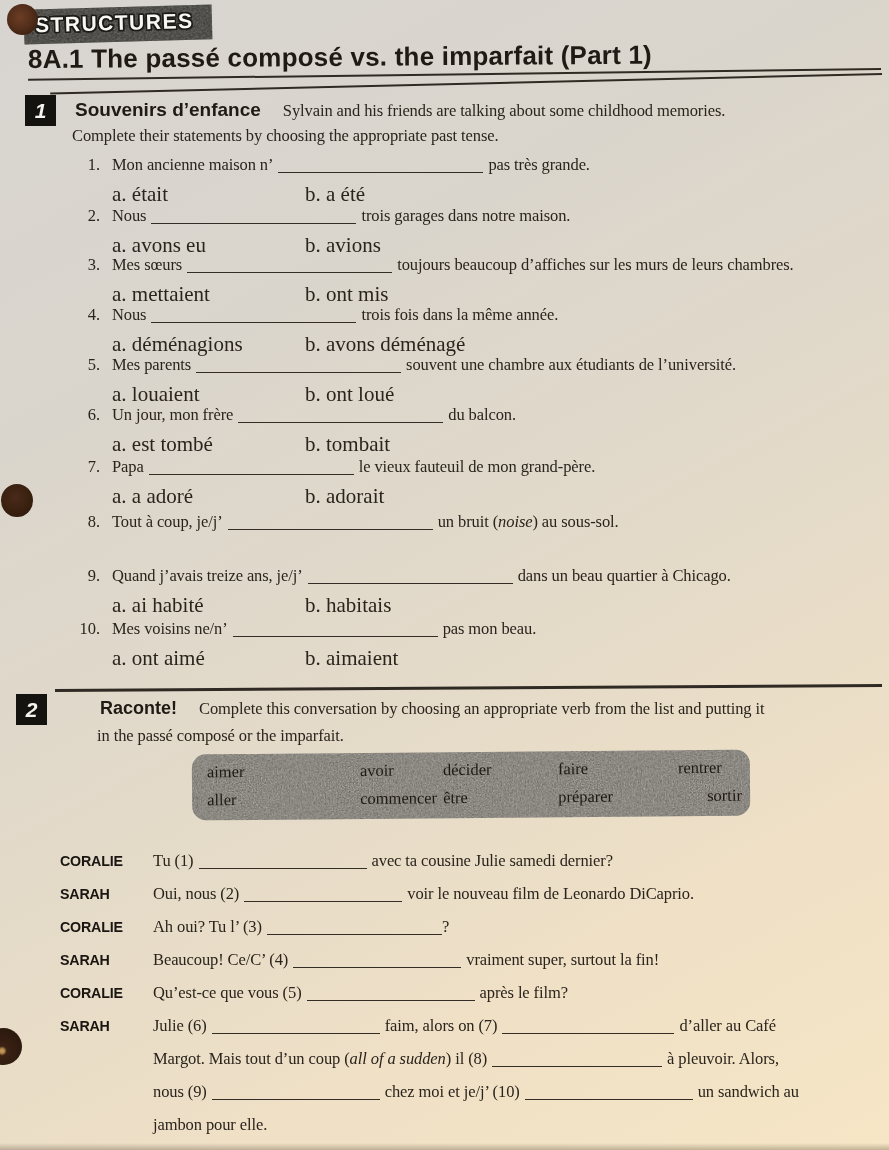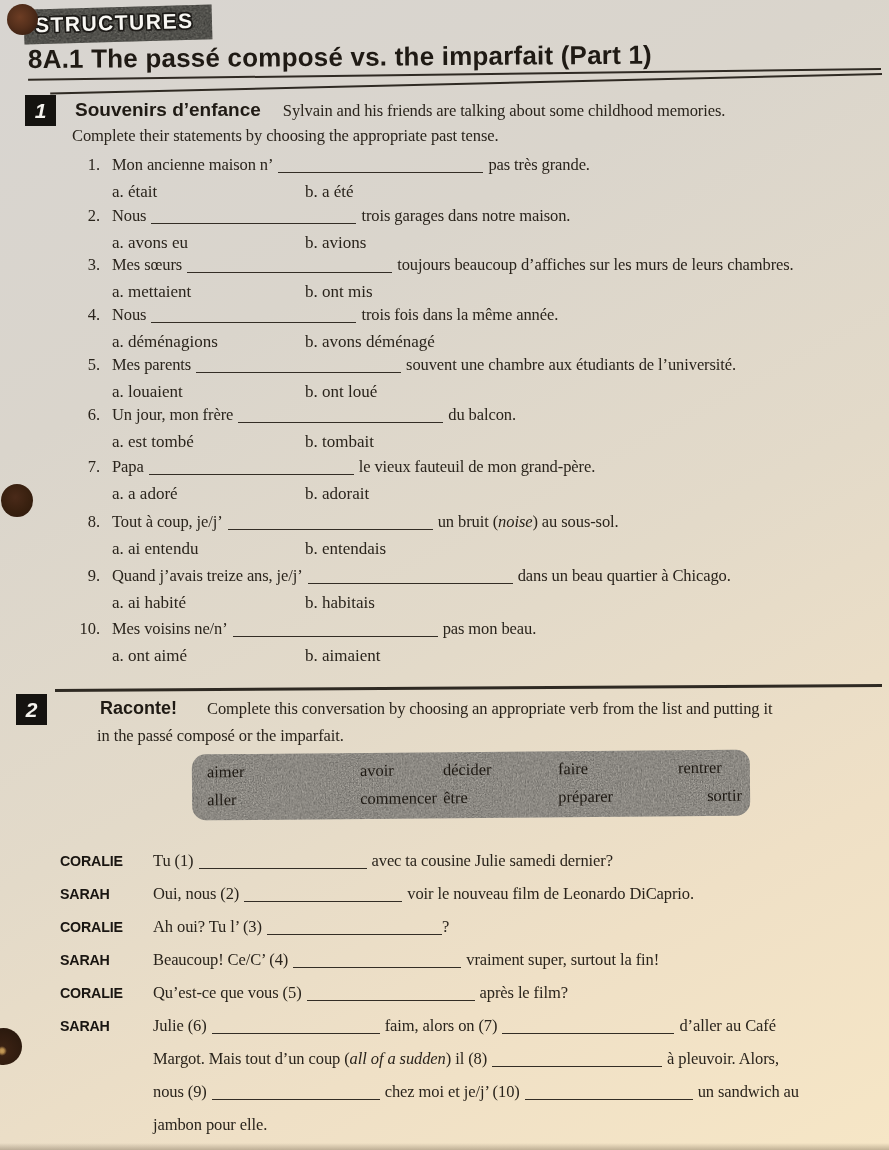--- a/index.html
+++ b/index.html
@@ -33,21 +33,21 @@
     font-family:"Liberation Sans",sans-serif; font-weight:bold; font-style:italic; font-size:21px;
     display:flex; align-items:center; justify-content:center; }
   .bold-label { font-family:"Liberation Sans",sans-serif; font-weight:bold; font-size:19px; color:#1f1a14; }
   .instr { font-size:16.5px; letter-spacing:-0.1px; }
   .line { position:absolute; white-space:nowrap; }
 
   
   .question { position:absolute; left:0; width:889px; height:50px; }
   .q-num { position:absolute; left:68px; width:32px; text-align:right; font-size:16.5px; }
   .q-line { position:absolute; left:112px; font-size:16.5px; letter-spacing:-0.1px; white-space:nowrap; }
-  .q-opts { position:absolute; left:112px; top:27px; font-size:17px; white-space:nowrap; }
+  .q-opts { position:absolute; left:112px; top:27px; font-size:21px; white-space:nowrap; }
   .opt-a { display:inline-block; width:193px; }
   .blank { display:inline-block; width:205px; height:13px; border-bottom:1.7px solid #332d25;
     vertical-align:-3px; margin:0 5px; }
 
   
   .word-bank { position:absolute; left:192px; top:752px; width:558px; height:66px;
     background:#b9b5ad; border-radius:14px; transform:rotate(-0.5deg); overflow:hidden; }
   .wb-word { position:absolute; font-size:16.5px; color:#1e1913; z-index:2; }
 
   .dline { position:absolute; left:60px; white-space:nowrap; font-size:16.5px; letter-spacing:-0.1px; }
@@ -123,39 +123,38 @@
     <span class="q-opts"><span class="opt-a">a. est tombé</span><span class="opt-b">b. tombait</span></span>
   </div>
   <div class="question" style="top:457px">
     <span class="q-num">7.</span>
     <span class="q-line"><span>Papa</span><span class="blank"></span><span>le vieux fauteuil de mon grand-père.</span></span>
     <span class="q-opts"><span class="opt-a">a. a adoré</span><span class="opt-b">b. adorait</span></span>
   </div>
   <div class="question" style="top:512px">
     <span class="q-num">8.</span>
     <span class="q-line"><span>Tout à coup, je/j’</span><span class="blank"></span><span>un bruit (</span><span class="ital">noise</span><span>) au sous-sol.</span></span>
-    <span class="q-opts"><span class="opt-a">a. ai entendu</span><span class="opt-b">b. entendais</span></span>
   </div>
   <div class="question" style="top:566px">
     <span class="q-num">9.</span>
     <span class="q-line"><span>Quand j’avais treize ans, je/j’</span><span class="blank"></span><span>dans un beau quartier à Chicago.</span></span>
     <span class="q-opts"><span class="opt-a">a. ai habité</span><span class="opt-b">b. habitais</span></span>
   </div>
   <div class="question" style="top:619px">
     <span class="q-num">10.</span>
     <span class="q-line"><span>Mes voisins ne/n’</span><span class="blank"></span><span>pas mon beau.</span></span>
     <span class="q-opts"><span class="opt-a">a. ont aimé</span><span class="opt-b">b. aimaient</span></span>
   </div>
 
   <div class="rule rule-divider"></div>
 
   <div class="num-badge" style="left:16px;top:694px">2</div>
   <div class="line" style="left:100px;top:698px">
     <span class="bold-label" style="font-size:18px">Raconte!</span>
-    <span class="instr" style="margin-left:26px">Complete this conversation by choosing an appropriate verb from the list and putting it</span>
+    <span class="instr" style="margin-left:18px">Complete this conversation by choosing an appropriate verb from the list and putting it</span>
   </div>
   <div class="line instr" style="left:97px;top:726px">in the passé composé or the imparfait.</div>
 
   <div class="word-bank">
     <svg class="tex" aria-hidden="true">
         <filter id="grainB">
           <feTurbulence type="fractalNoise" baseFrequency="0.75" numOctaves="2" seed="11"></feTurbulence>
           <feColorMatrix type="matrix" values="0 0 0 0 0  0 0 0 0 0  0 0 0 0 0  0.6 0.6 0.6 0 -0.45"></feColorMatrix>
         </filter>
         <rect width="100%" height="100%" filter="url(#grainB)" opacity="0.55"></rect>

